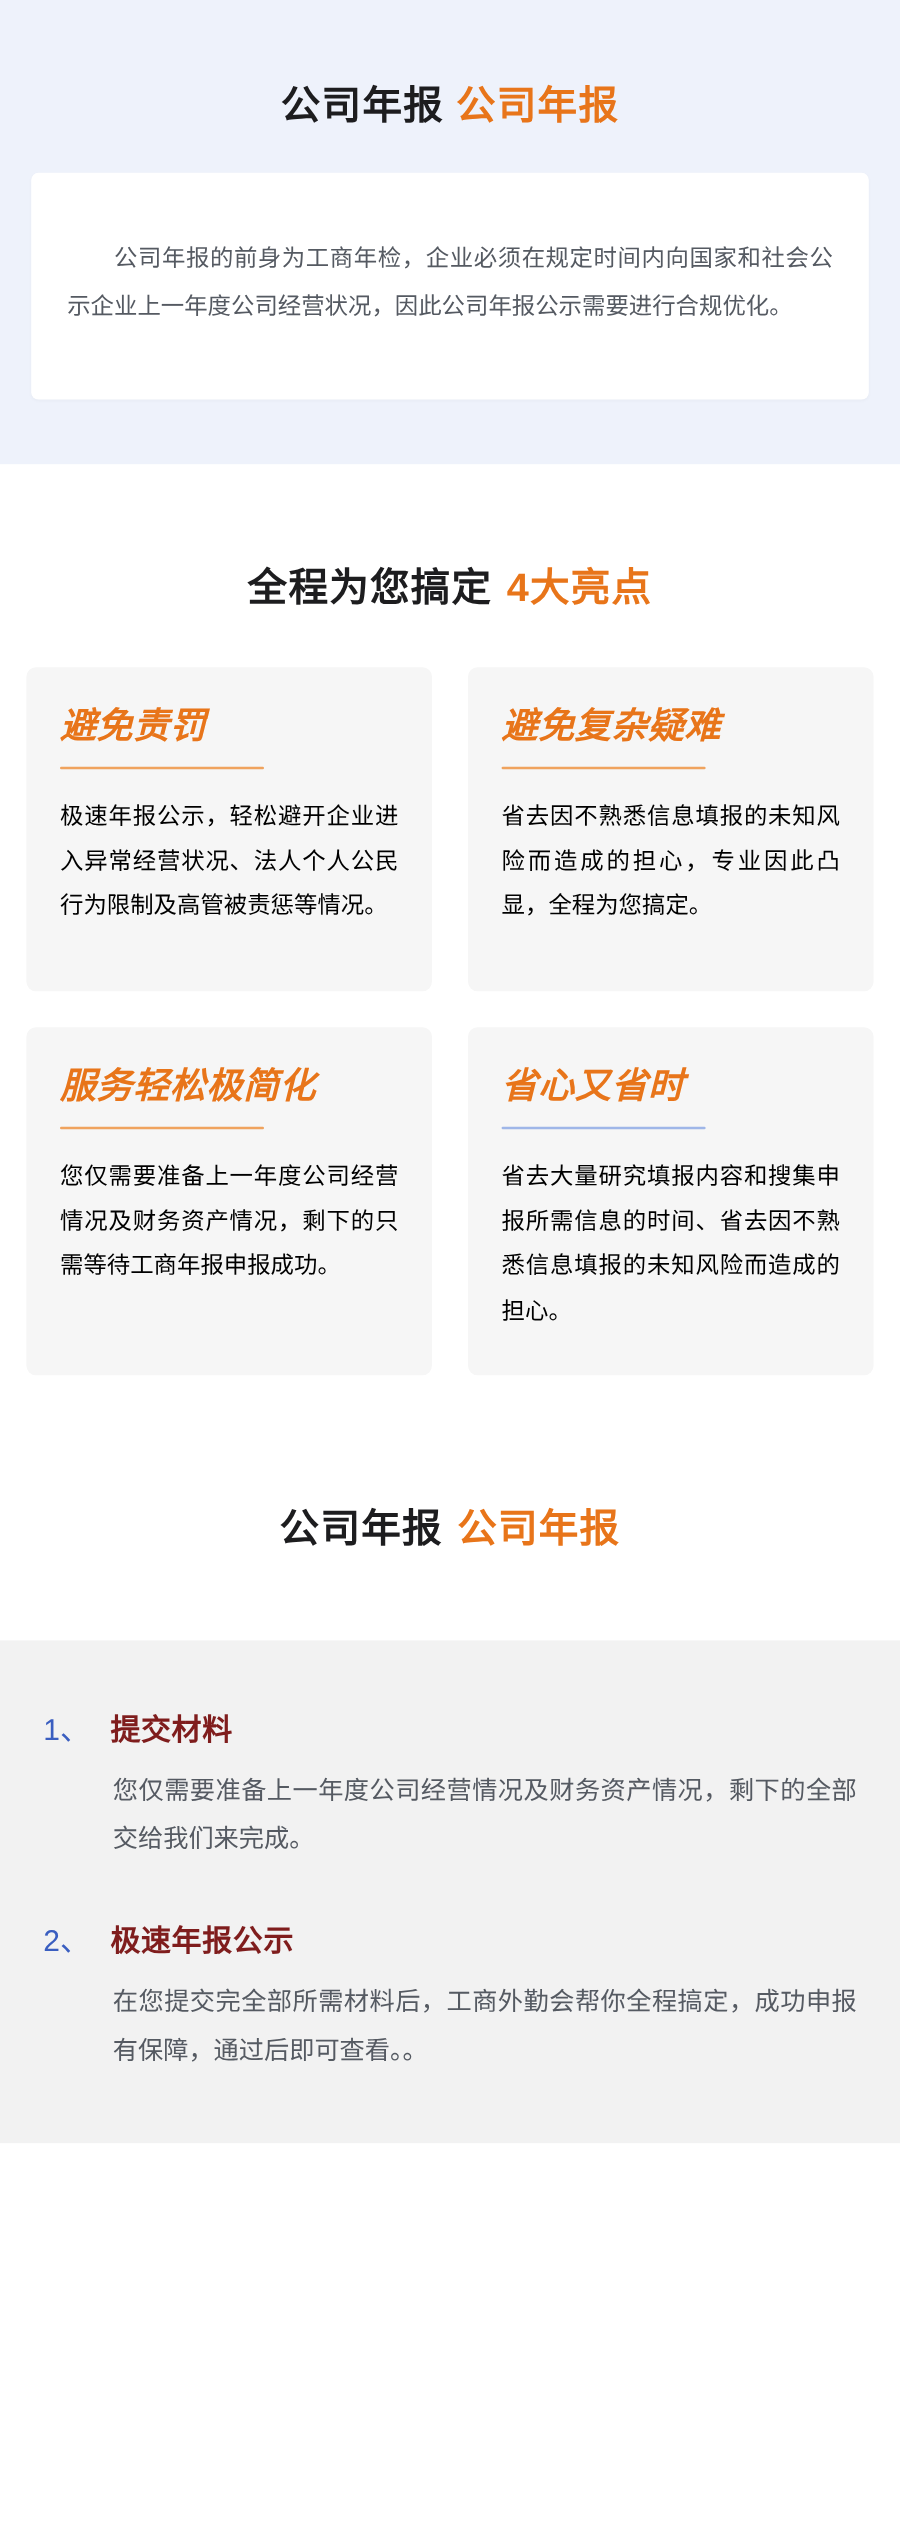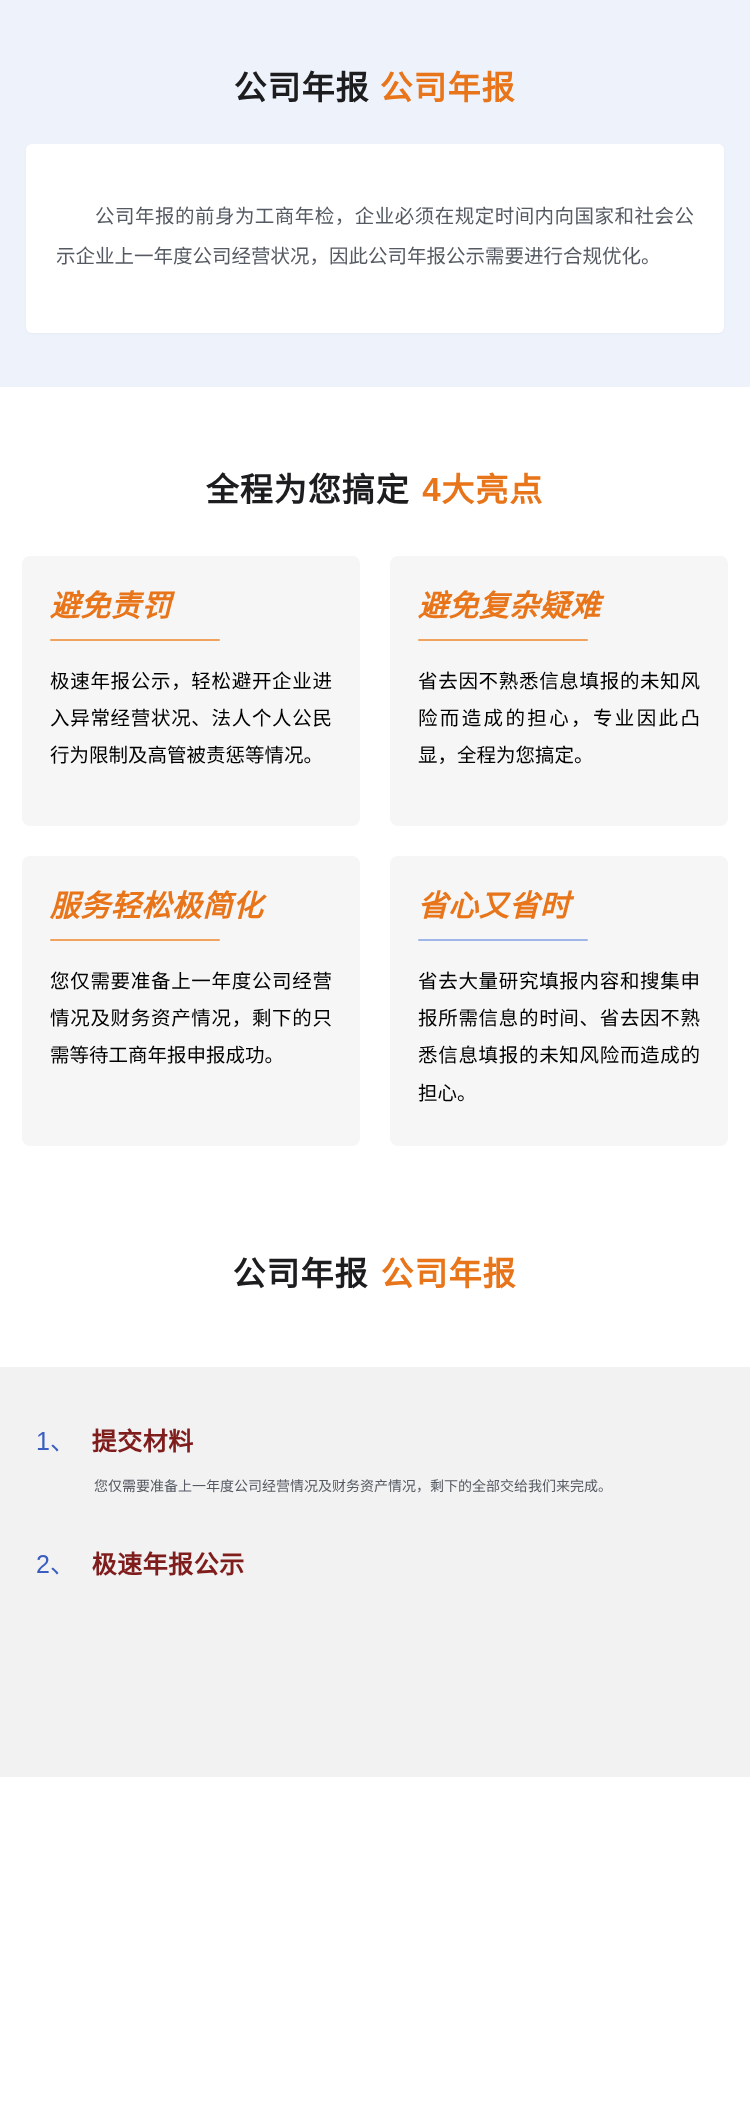--- a/index.html
+++ b/index.html
@@ -131,21 +131,21 @@
     min-width: 56px;
   }
   .step-title {
     font-size: 25px;
     font-weight: bold;
     color: #7f1d1d;
     letter-spacing: 0.5px;
   }
   .step-body {
     margin: 16px 0 0 58px;
-    font-size: 14px;
+    font-size: 21px;
     line-height: 1.92;
     color: #555a62;
     text-align: justify;
   }
 </style>
 </head>
 <body>
 
 <div class="page">
 
@@ -206,17 +206,18 @@
         <span class="step-title">提交材料</span>
       </div>
       <div class="step-body">您仅需要准备上一年度公司经营情况及财务资产情况，剩下的全部交给我们来完成。</div>
     </div>
 
     <div class="step">
       <div class="step-head">
         <span class="step-num">2、</span>
         <span class="step-title">极速年报公示</span>
       </div>
+      <div class="step-body">在您提交完全部所需材料后，工商外勤会帮你全程搞定，成功申报有保障，通过后即可查看。。</div>
     </div>
 
   </section>
 
 </div>
 
 </body></html>

